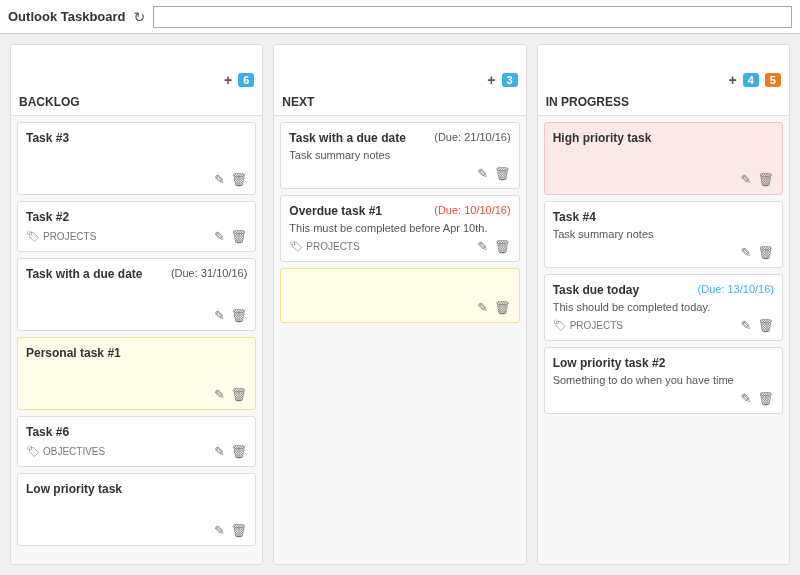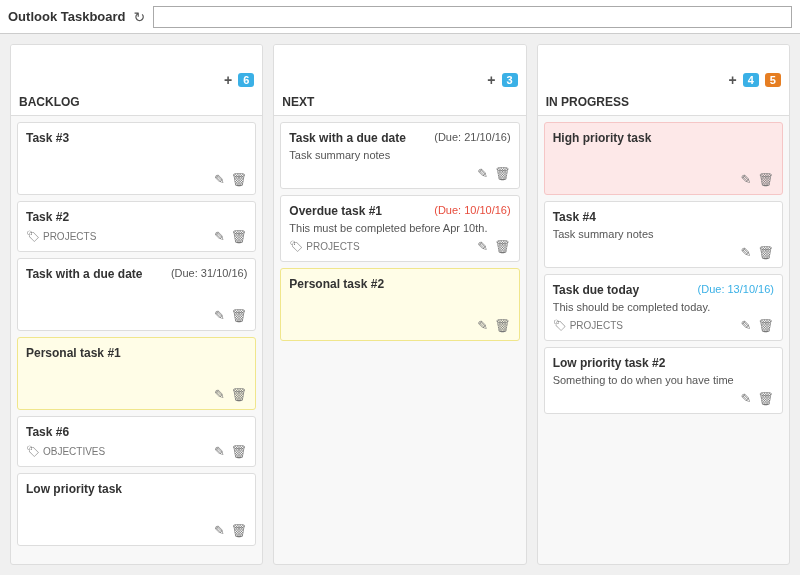--- a/index.html
+++ b/index.html
@@ -308,23 +308,20 @@
               <span style="font-size:11px;">🏷</span>
               <span>PROJECTS</span>
             </span>
             <div class="card-actions">
               <button class="card-action-btn" title="Edit"><span>✎</span></button>
               <button class="card-action-btn" title="Delete"><span>🗑</span></button>
             </div>
           </div>
         </div>
         <div class="card personal">
-          <div class="card-header">
-            <span class="card-title">Personal task #2</span>
-          </div>
           <div class="card-spacer"></div>
           <div class="card-footer">
             <div class="card-actions">
               <button class="card-action-btn" title="Edit"><span>✎</span></button>
               <button class="card-action-btn" title="Delete"><span>🗑</span></button>
             </div>
           </div>
         </div>
       </div>
     </div>

